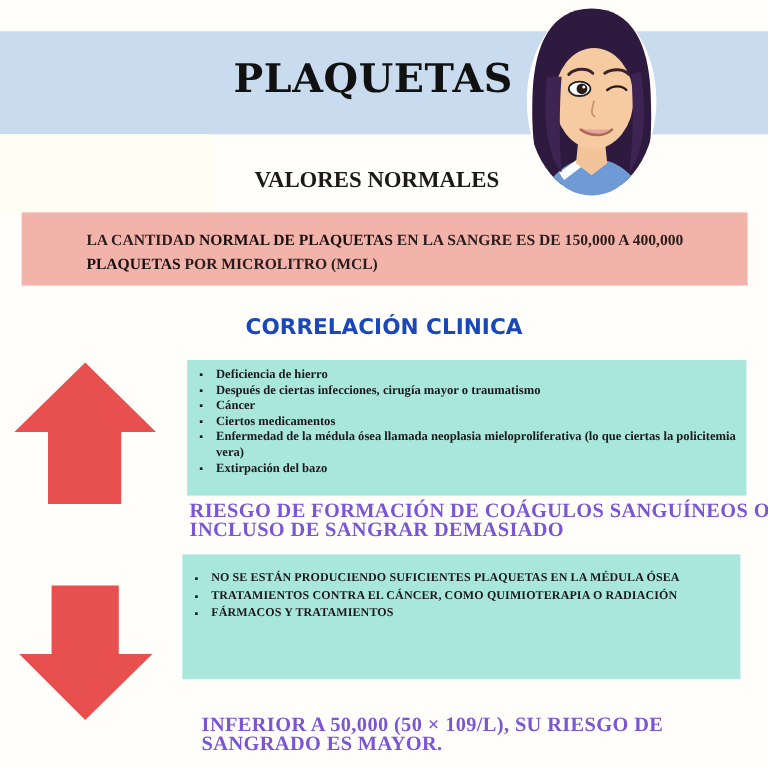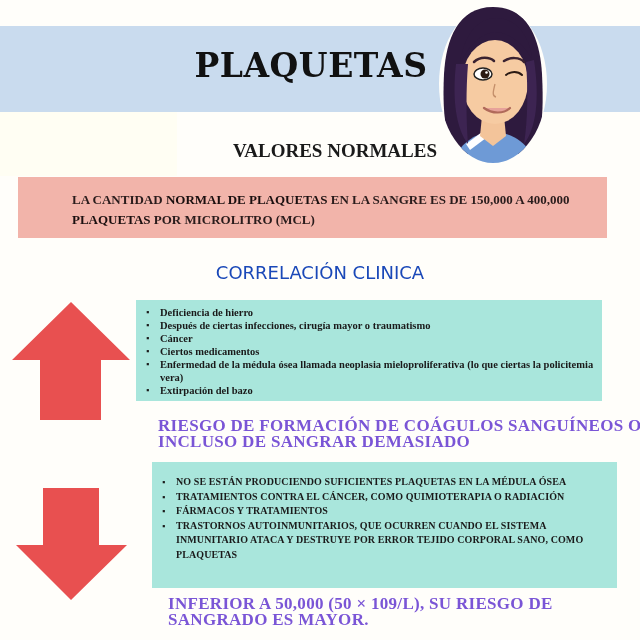--- a/index.html
+++ b/index.html
@@ -17,50 +17,51 @@
       left: 0; top: 112px; width: 177px; height: 64px;
       background: #fffef3;
     }
     .title {
       left: 186px; top: 44px; width: 250px;
       font-family: "DejaVu Serif", serif; font-weight: bold;
       font-size: 33px; letter-spacing: 0.5px; color: #111;
       text-align: center; line-height: 44px;
     }
     .subtitle {
-      left: 225px; top: 140px; width: 220px;
+      left: 204px; top: 140px; width: 220px;
       font-family: "Liberation Serif", serif; font-weight: bold;
       font-size: 19px; color: #1a1a1a; line-height: 22px; text-align: center;
     }
     .avatar {
       left: 438px; top: 4px; width: 110px; height: 160px;
     }
     .normal-box {
       left: 18px; top: 177px; width: 589px; height: 61px;
       background: #f2b4aa;
+      padding-left: 16px;
     }
     .normal-text {
       position: absolute; left: 54px; top: 13px; width: 520px;
       font-family: "Liberation Serif", serif; font-size: 13px;
       font-weight: bold; color: #2a1c1c; line-height: 20px;
     }
     .normal-text b { font-weight: bold; color: #1a0f0f; }
     .section-title {
       left: 180px; top: 260px; width: 280px;
-      font-family: "DejaVu Sans", sans-serif; font-weight: normal;
+      font-family: "DejaVu Sans", sans-serif; font-weight: bold;
       font-size: 18px; color: #1a48b8; text-align: center; line-height: 26px;
     }
     .arrow { width: 130px; height: 125px; }
     .arrow-up { left: 8px; top: 298px; }
     .arrow-down { left: 10px; top: 482px; }
     .teal {
       background: #a9e6dc;
     }
-    .teal-1 { left: 136px; top: 300px; width: 466px; height: 101px; }
-    .teal-2 { left: 152px; top: 462px; width: 465px; height: 126px; }
+    .teal-1 { left: 156px; top: 300px; width: 466px; height: 113px; }
+    .teal-2 { left: 152px; top: 462px; width: 465px; height: 104px; }
     ul.list {
       margin: 0; padding: 0; list-style: none;
       font-family: "Liberation Serif", serif; font-weight: bold;
       color: #1a1a1a;
     }
     ul.list li { position: relative; padding-left: 20px; }
     ul.list li::before {
       content: "\25AA"; position: absolute; left: 6px; top: 0;
       font-size: 9px;
     }
@@ -146,17 +147,16 @@
 
 <svg class="abs arrow arrow-down" viewBox="0 0 130 125">
   <polygon points="33,6 89,6 89,63 117,63 61,118 6,63 33,63" fill="#e85050"></polygon>
 </svg>
 
 <div class="abs teal teal-2">
   <ul class="list list-2">
     <li>NO SE ESTÁN PRODUCIENDO SUFICIENTES PLAQUETAS EN LA MÉDULA ÓSEA</li>
     <li>TRATAMIENTOS CONTRA EL CÁNCER, COMO QUIMIOTERAPIA O RADIACIÓN</li>
     <li>FÁRMACOS Y TRATAMIENTOS</li>
-    <li>TRASTORNOS AUTOINMUNITARIOS, QUE OCURREN CUANDO EL SISTEMA INMUNITARIO ATACA Y DESTRUYE POR ERROR TEJIDO CORPORAL SANO, COMO PLAQUETAS</li>
   </ul>
 </div>
 
 <div class="abs caption caption-2">INFERIOR A 50,000 (50 × 109/L), SU RIESGO DE SANGRADO ES MAYOR.</div>
 
 </body></html>

